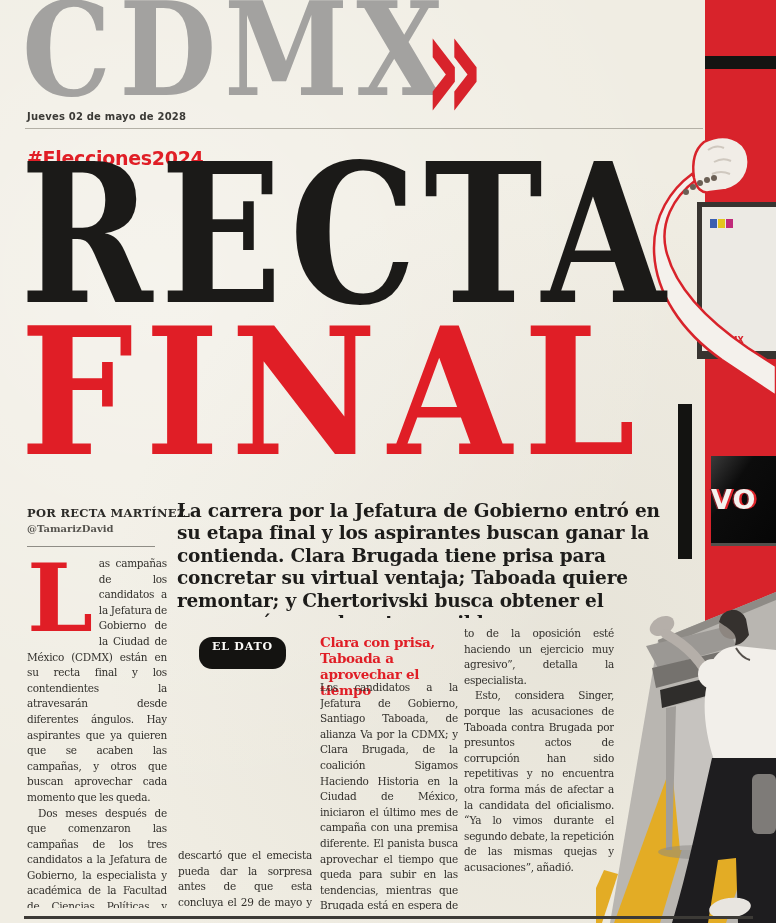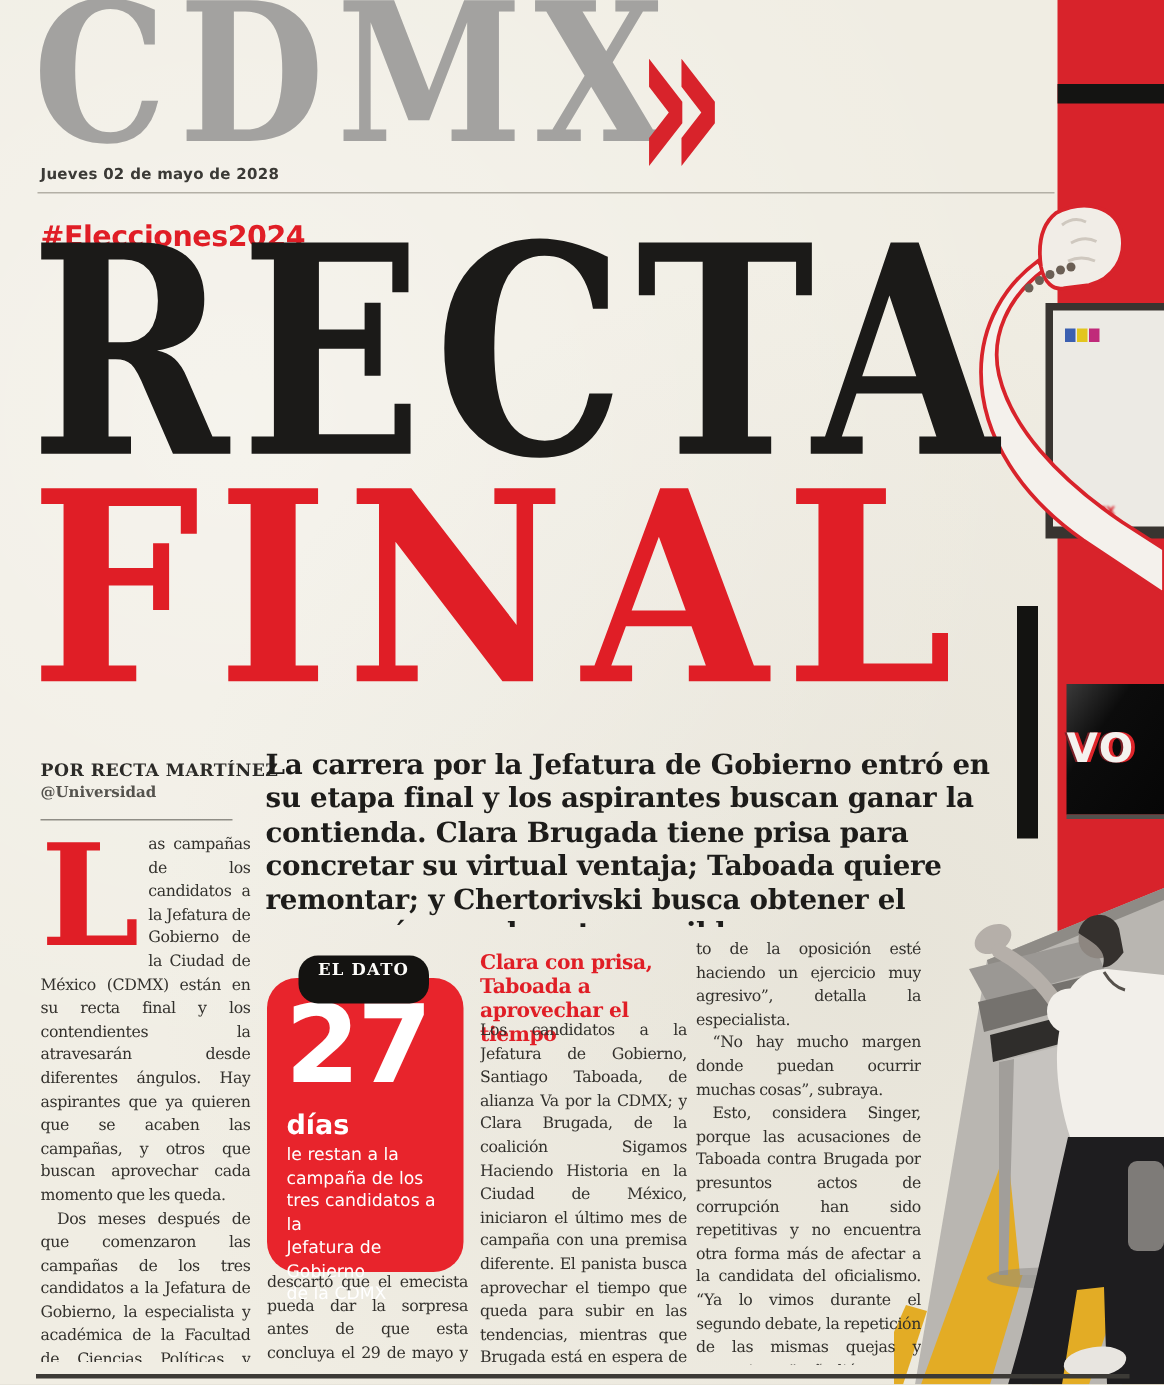--- a/index.html
+++ b/index.html
@@ -169,53 +169,43 @@
   <div class="logo">CDMX</div>
   <div class="chevron">»</div>
   <div class="date">Jueves 02 de mayo de 2028</div>
   <div class="rule-date"></div>
 
   <div class="kicker">#Elecciones2024</div>
   <div class="hl hl1">RECTA</div>
   <div class="hl hl2">FINAL</div>
 
   <div class="byline-author">POR RECTA MARTÍNEZ</div>
-  <div class="byline-handle">@Universidad</div>
+  <div class="byline-handle">@TamarizDavid</div>
   <div class="rule-byline"></div>
 
   <div class="deck">La carrera por la Jefatura de Gobierno entró en su etapa final y los aspirantes buscan ganar la contienda. Clara Brugada tiene prisa para concretar su virtual ventaja; Taboada quiere remontar; y Chertorivski busca obtener el mayor número de votos posibles</div>
 
   <div class="bodycol col1">
     <p><span class="dropcap">L</span><span>as campañas de los candidatos a la Jefatura de Gobierno de la Ciudad de México (CDMX) están en su recta final y los contendientes la atravesarán desde diferentes ángulos. Hay aspirantes que ya quieren que se acaben las campañas, y otros que buscan aprovechar cada momento que les queda.</span></p>
     <p>Dos meses después de que comenzaron las campañas de los tres candidatos a la Jefatura de Gobierno, la especialista y académica de la Facultad de Ciencias Políticas y Sociales de la Universidad Nacional Autónoma de México (UNAM), Martha Singer, ve un panorama en el que las acusaciones de corrupción que se han hecho entre los punteros, Clara Brugada y Santiago Taboada, no tendrán mayor efecto.</p>
 
   </div>
 
-  <div class="dato-box">
-    <div class="dato-number">27</div>
-    <div class="dato-unit">días</div>
-    <div class="dato-text">le restan a la
-campaña de los
-tres candidatos a la
-Jefatura de Gobierno
-de la CDMX</div>
-  </div>
   <div class="dato-pill">EL DATO</div>
 
   <div class="bodycol col2cont">
     <p>descartó que el emecista pueda dar la sorpresa antes de que esta concluya el 29 de mayo y dé paso a la jornada electoral del 2 de junio próximo.</p>
   </div>
 
   <div class="col3head">Clara con prisa, Taboada a aprovechar el tiempo</div>
   <div class="bodycol col3">
     <p>Los candidatos a la Jefatura de Gobierno, Santiago Taboada, de alianza Va por la CDMX; y Clara Brugada, de la coalición Sigamos Haciendo Historia en la Ciudad de México, iniciaron el último mes de campaña con una premisa diferente. El panista busca aprovechar el tiempo que queda para subir en las tendencias, mientras que Brugada está en espera de que concluyan las campañas para que su virtual ventaja en las encuestas se concrete, explica Singer.</p>
 
   </div>
 
   <div class="bodycol col4">
     <p>to de la oposición esté haciendo un ejercicio muy agresivo”, detalla la especialista.</p>
-    <p>“No hay mucho margen donde puedan ocurrir muchas cosas”, subraya.</p>
     <p>Esto, considera Singer, porque las acusaciones de Taboada contra Brugada por presuntos actos de corrupción han sido repetitivas y no encuentra otra forma más de afectar a la candidata del oficialismo. “Ya lo vimos durante el segundo debate, la repetición de las mismas quejas y acusaciones”, añadió.</p>
 
   </div>
 
   <div class="rule-bottom"></div>
 </div>
 
 </body></html>

